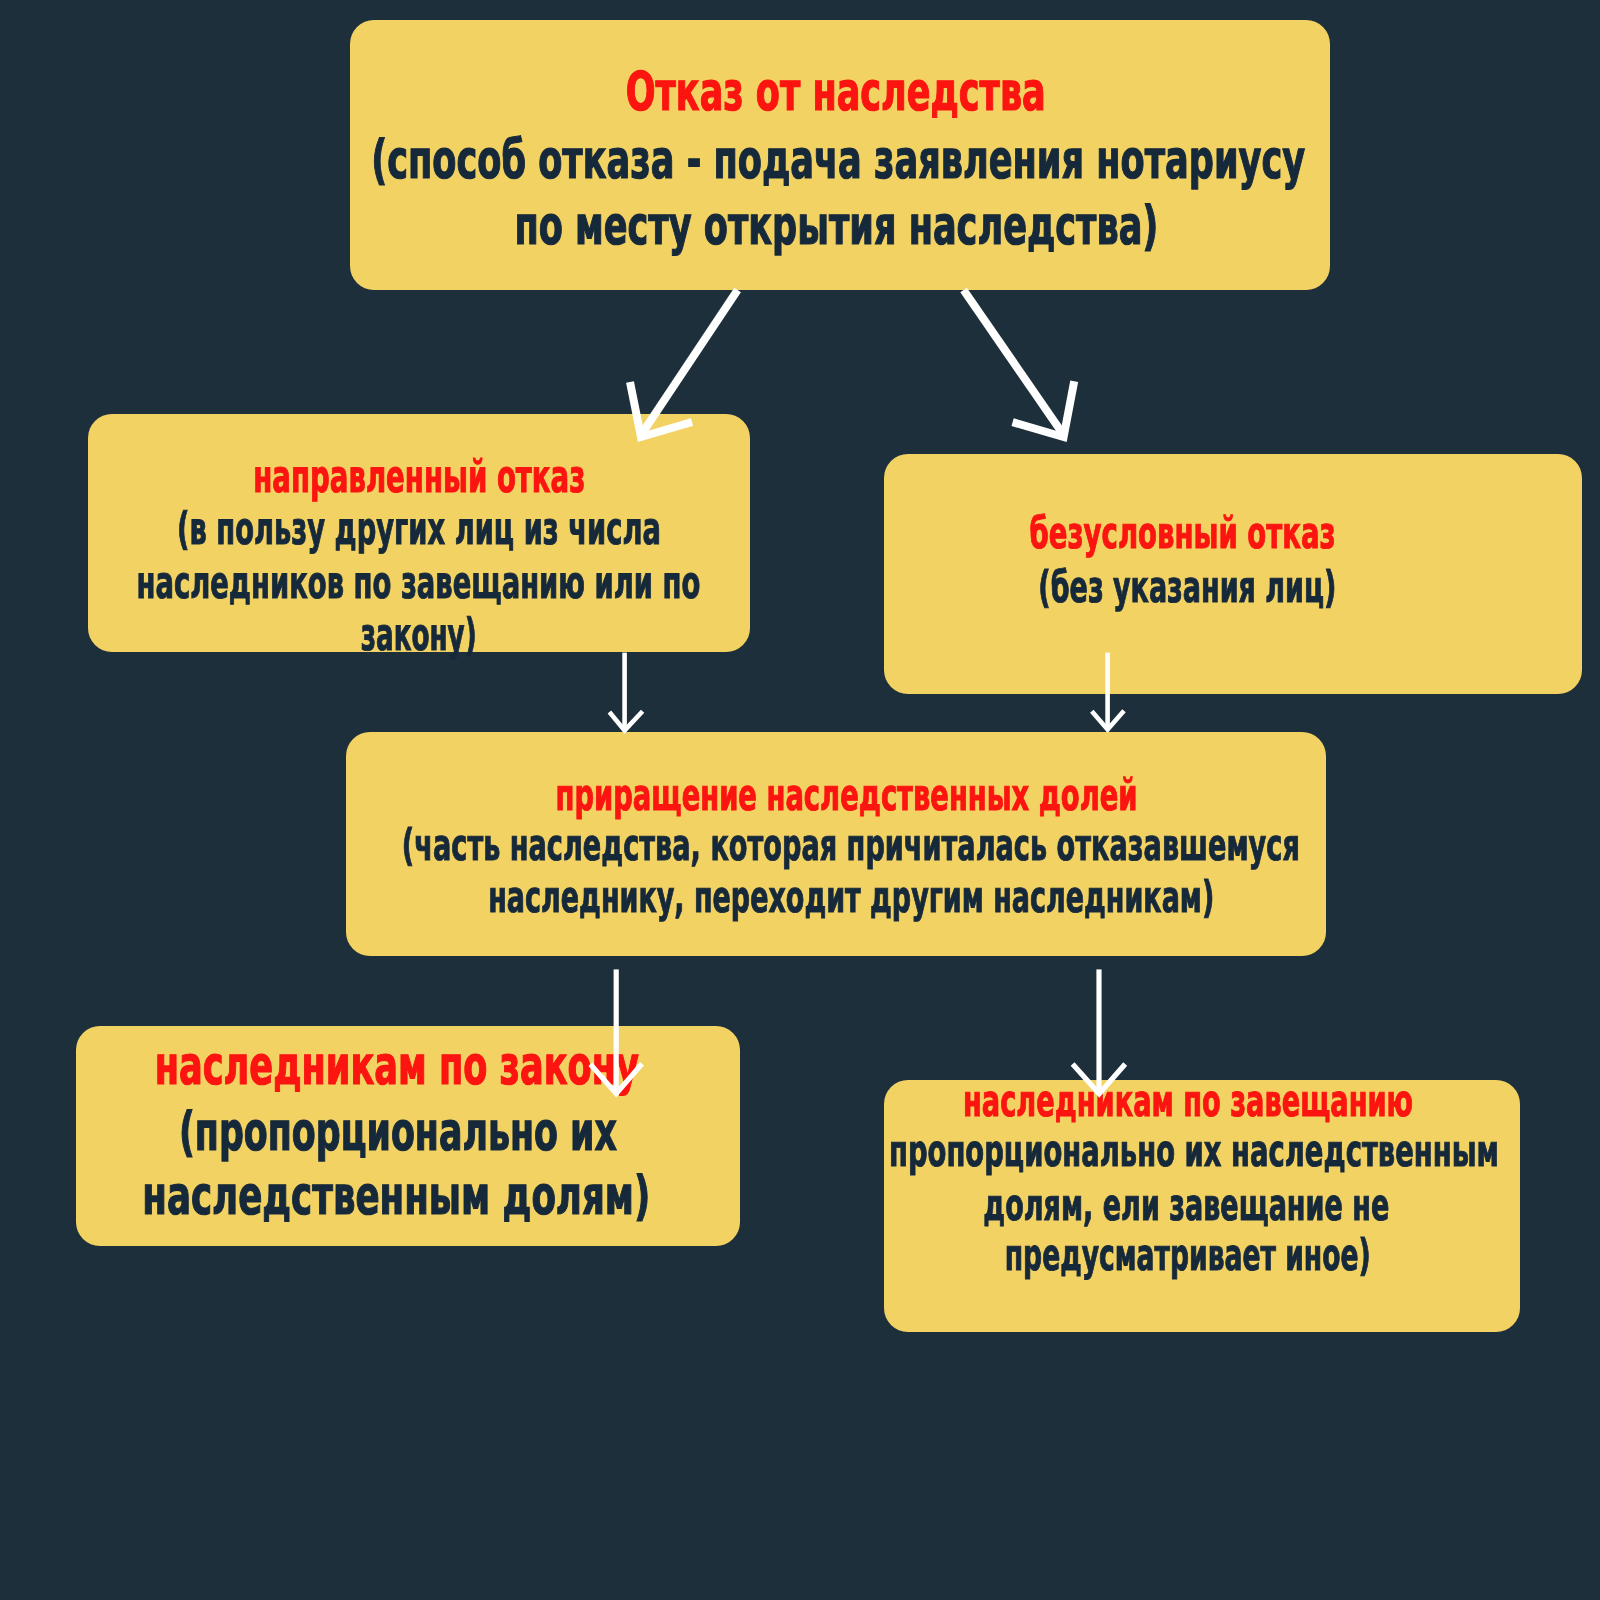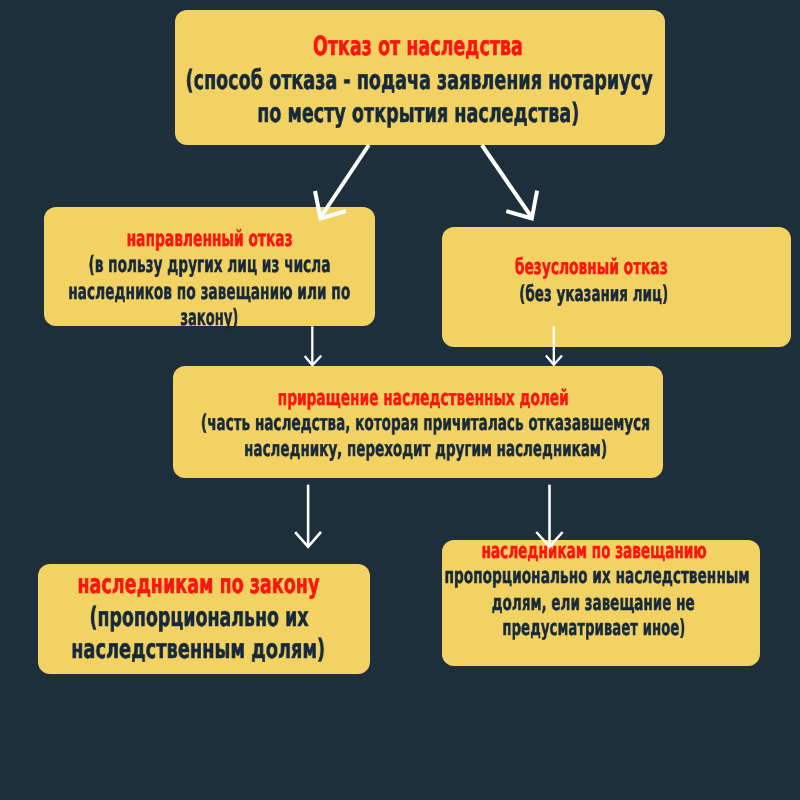--- a/index.html
+++ b/index.html
@@ -83,21 +83,21 @@
 
   <div class="node" id="node-4" style="left: 173px; top: 366px; width: 490px; height: 112px; text-align: center;">
     <div class="box"></div>
     <div class="lines">
       <div class="ln title" style="font-size: 21.7px; left: 42.6344px; top: 21.6267px; transform: scaleX(0.701998); -webkit-text-stroke: 0.48px rgb(251, 20, 16);">приращение наследственных долей</div>
       <div class="ln body" style="font-size: 21.7px; left: -69.5375px; top: 47.1267px; transform: scaleX(0.696259); -webkit-text-stroke: 0.48px rgb(22, 41, 58);">(часть наследства, которая причиталась отказавшемуся</div>
       <div class="ln body" style="font-size: 21.7px; left: -10.4172px; top: 72.9267px; transform: scaleX(0.69112); -webkit-text-stroke: 0.48px rgb(22, 41, 58);">наследнику, переходит другим наследникам)</div>
     </div>
   </div>
 
-  <div class="node" id="node-5" style="left: 38px; top: 564px; width: 332px; height: 110px;">
+  <div class="node" id="node-5" style="left: 38px; top: 513px; width: 332px; height: 110px;">
     <div class="box"></div>
     <div class="lines">
       <div class="ln title" style="font-size: 26.7px; left: -4.70625px; top: 7.55821px; transform: scaleX(0.731532); -webkit-text-stroke: 0.59px rgb(251, 20, 16);">наследникам по закону</div>
       <div class="ln body" style="font-size: 26.7px; left: 10.1234px; top: 40.7582px; transform: scaleX(0.725278); -webkit-text-stroke: 0.59px rgb(22, 41, 58);">(пропорционально их</div>
       <div class="ln body" style="font-size: 26.7px; left: -10.7406px; top: 72.7582px; transform: scaleX(0.74208); -webkit-text-stroke: 0.59px rgb(22, 41, 58);">наследственным долям)</div>
     </div>
   </div>
 
   <div class="node" id="node-6" style="left: 442px; top: 540px; width: 318px; height: 126px;">
     <div class="box"></div>

